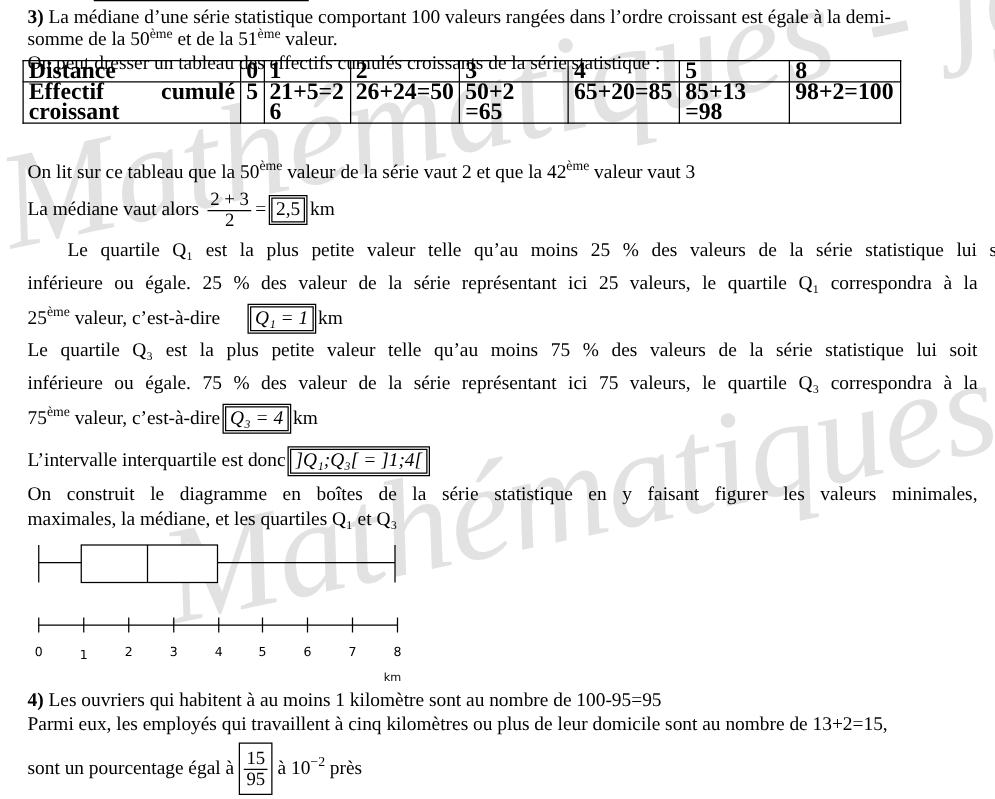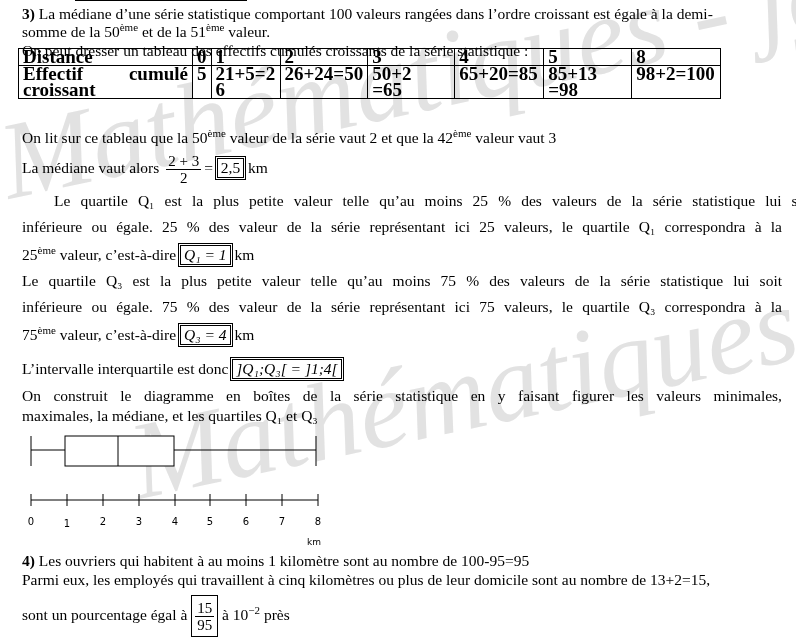--- a/index.html
+++ b/index.html
@@ -106,21 +106,21 @@
       <span>2</span>
     </span><span>=</span>
   <span class="boxed dbl">2,5</span>
   <span>km</span>
 </div>
 
 <div class="line just" style="top:192px;margin-left:32px;">Le quartile Q₁ est la plus petite valeur telle qu’au moins 25 % des valeurs de la série statistique lui soit</div>
 <div class="line just" style="top:218px;">inférieure ou égale. 25 % des valeur de la série représentant ici 25 valeurs, le quartile Q₁ correspondra à la</div>
 <div class="line" style="top:245px;">
   <span>25</span><sup>ème</sup><span> valeur, c’est-à-dire</span>
-  <span class="boxed dbl" style="font-style:italic;">Q₁ = 1</span>
+  <span class="boxed dbl" style="font-style:italic;margin-left:20px;">Q₁ = 1</span>
   <span>km</span>
 </div>
 
 <div class="line just" style="top:272px;">Le quartile Q₃ est la plus petite valeur telle qu’au moins 75 % des valeurs de la série statistique lui soit</div>
 <div class="line just" style="top:298px;">inférieure ou égale. 75 % des valeur de la série représentant ici 75 valeurs, le quartile Q₃ correspondra à la</div>
 <div class="line" style="top:325px;">
   <span>75</span><sup>ème</sup><span> valeur, c’est-à-dire</span>
   <span class="boxed dbl" style="font-style:italic;">Q₃ = 4</span>
   <span>km</span>
 </div>

